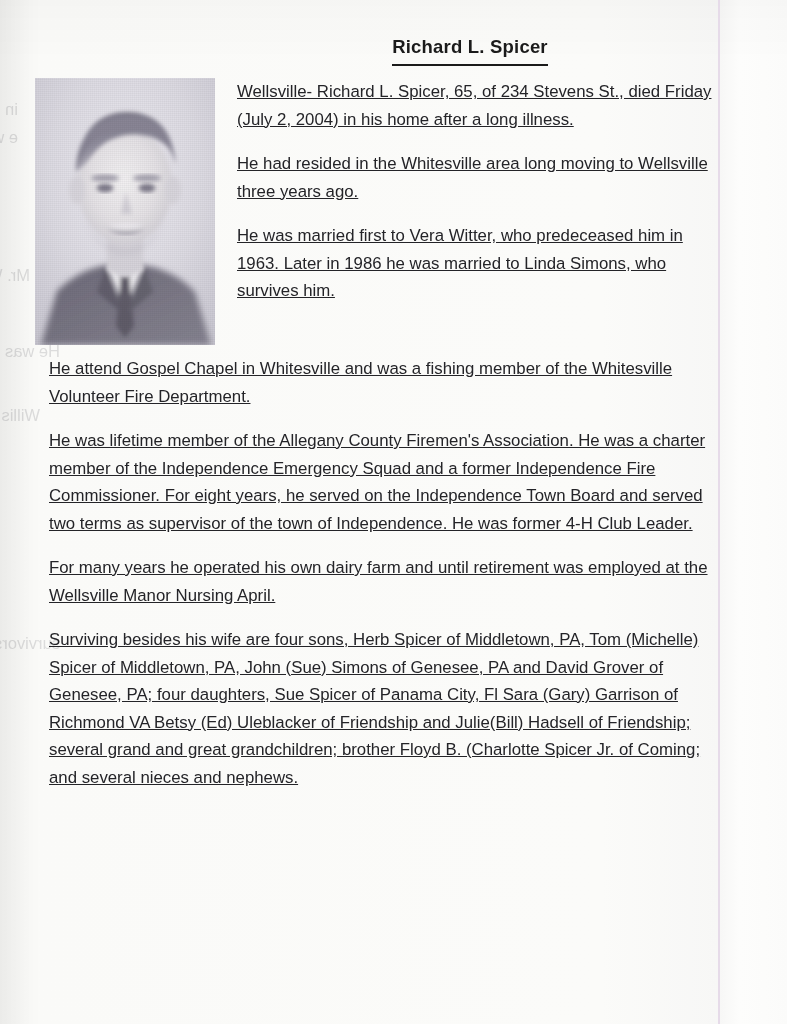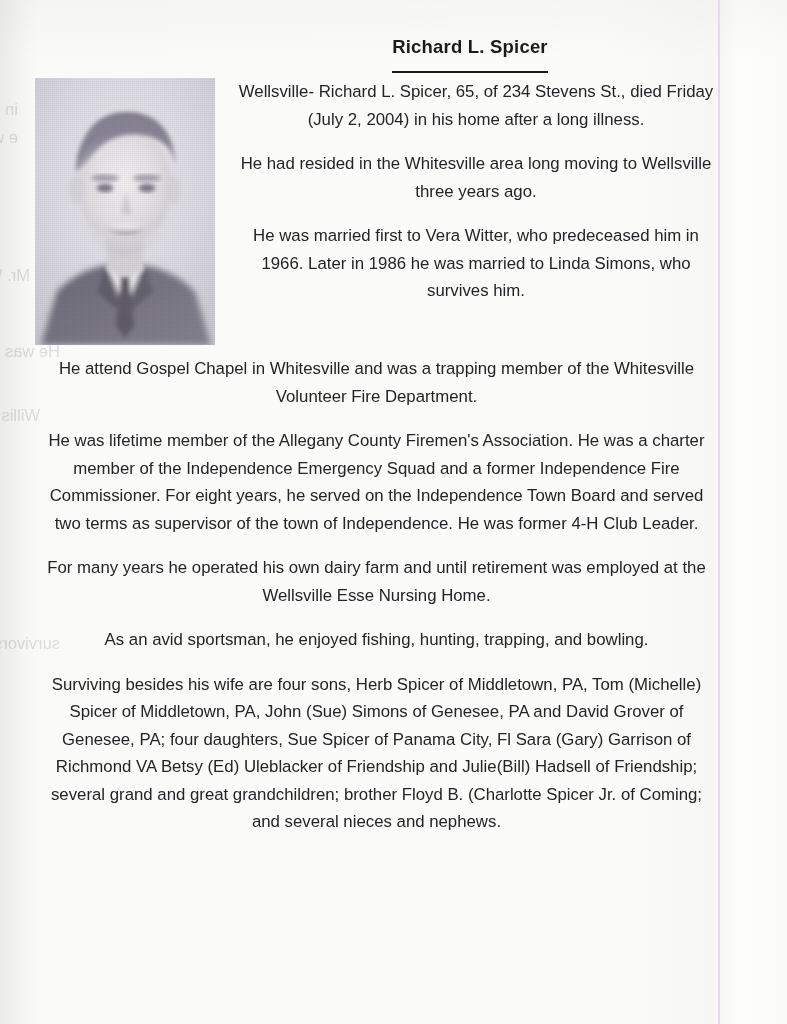--- a/index.html
+++ b/index.html
@@ -80,21 +80,21 @@
     text-align: center;
     font-size: 18.5px;
     font-weight: bold;
     color: #1b1b1b;
     letter-spacing: .2px;
     margin: 0 0 20px 0;
     padding-left: 190px;
   }
   #title span {
     border-bottom: 2px solid #1b1b1b;
-    padding-bottom: 14px;
+    padding-bottom: 7px;
   }
 
   
   #portrait {
     float: left;
     width: 180px;
     height: 267px;
     margin: 0 22px 10px 0;
     position: relative;
     overflow: hidden;
@@ -105,25 +105,26 @@
     position: absolute;
     inset: 0;
     background-image:
       repeating-linear-gradient(0deg, rgba(255,255,255,.10) 0 1px, rgba(0,0,0,.05) 1px 2px),
       repeating-linear-gradient(90deg, rgba(255,255,255,.08) 0 1px, rgba(0,0,0,.04) 1px 2px);
     mix-blend-mode: multiply;
     opacity: .55;
   }
 
   p.para {
-    margin: 0 0 17px 3px;
+    margin: 0 0 17px 14px;
     font-size: 16.8px;
     line-height: 27.5px;
     color: #242428;
-    text-align: center;
+    text-align: left;
+    text-decoration: underline;
   }
   p.para:last-child { margin-bottom: 0; }
 
   .clearfix::after { content: ""; display: block; clear: both; }
 </style>
 </head>
 <body>
 
 <div id="page">
 
@@ -230,22 +231,21 @@
         </g>
 
         <rect width="180" height="267" fill="none"></rect>
         <rect width="180" height="267" fill="url(#bg)" opacity=".12"></rect>
       </svg>
       <div class="grain"></div>
     </div>
 
     <p class="para">Wellsville- Richard L. Spicer, 65, of 234 Stevens St., died Friday (July 2, 2004) in his home after a long illness.</p>
     <p class="para">He had resided in the Whitesville area long moving to Wellsville three years ago.</p>
-    <p class="para">He was married first to Vera Witter, who predeceased him in 1966. Later in 1986 he was married to Linda Simons, who survives him.</p>
+    <p class="para">He was married first to Vera Witter, who predeceased him in 1963. Later in 1986 he was married to Linda Simons, who survives him.</p>
     <div class="clearfix"></div>
-    <p class="para">He attend Gospel Chapel in Whitesville and was a trapping member of the Whitesville Volunteer Fire Department.</p>
+    <p class="para">He attend Gospel Chapel in Whitesville and was a fishing member of the Whitesville Volunteer Fire Department.</p>
     <p class="para">He was lifetime member of the Allegany County Firemen's Association. He was a charter member of the Independence Emergency Squad and a former Independence Fire Commissioner. For eight years, he served on the Independence Town Board and served two terms as supervisor of the town of Independence. He was former 4-H Club Leader.</p>
-    <p class="para">For many years he operated his own dairy farm and until retirement was employed at the Wellsville Esse Nursing Home.</p>
-    <p class="para">As an avid sportsman, he enjoyed fishing, hunting, trapping, and bowling.</p>
+    <p class="para">For many years he operated his own dairy farm and until retirement was employed at the Wellsville Manor Nursing April.</p>
     <p class="para">Surviving besides his wife are four sons, Herb Spicer of Middletown, PA, Tom (Michelle) Spicer of Middletown, PA, John (Sue) Simons of Genesee, PA and David Grover of Genesee, PA; four daughters, Sue Spicer of Panama City, Fl Sara (Gary) Garrison of Richmond VA  Betsy (Ed) Uleblacker of Friendship and Julie(Bill) Hadsell of Friendship; several grand and great grandchildren; brother Floyd B. (Charlotte Spicer Jr. of Coming; and several nieces and nephews.</p>
 
   </div>
 </div>
 
 </body></html>

